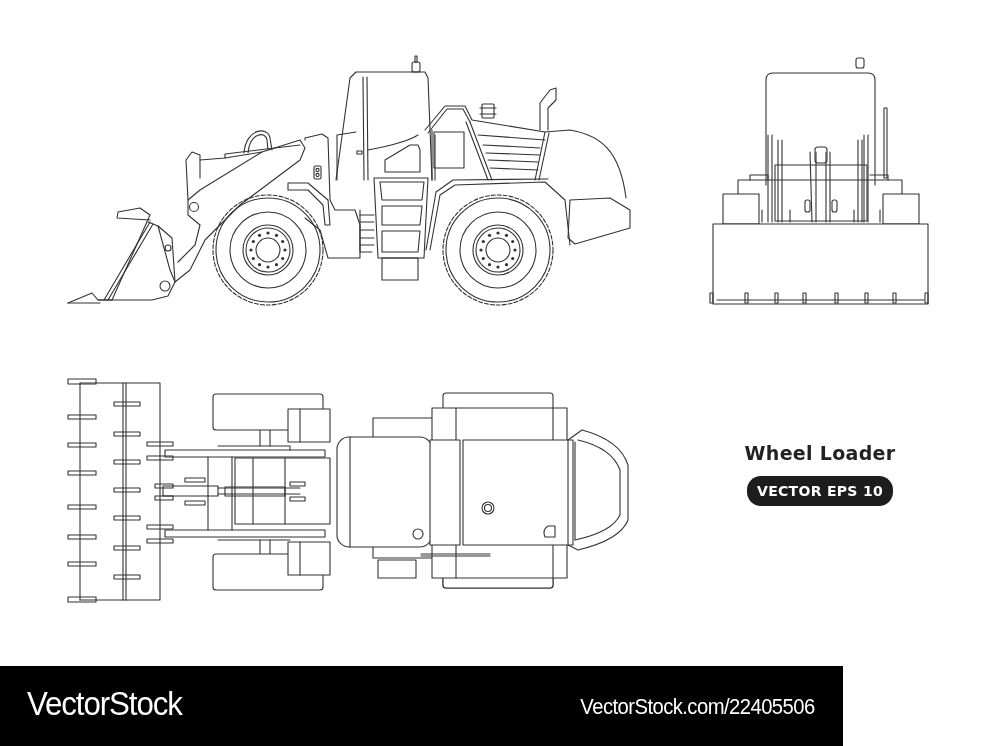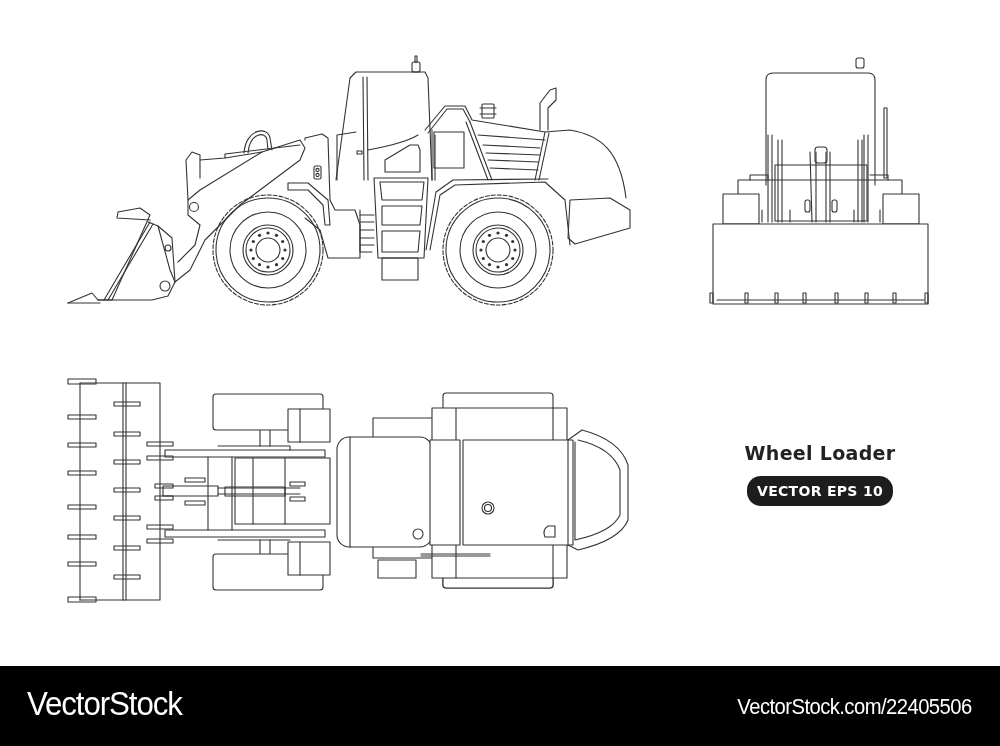--- a/index.html
+++ b/index.html
@@ -6,21 +6,21 @@
     body { width: 1000px; height: 746px; position: relative; overflow: hidden; font-family: "DejaVu Sans", sans-serif; }
     .canvas { position: absolute; left: 0; top: 0; width: 1000px; height: 666px; background: #ffffff; }
     svg.drawing { position: absolute; left: 0; top: 0; }
     .ln { fill: none; stroke: #333333; stroke-width: 1.1; stroke-linejoin: round; stroke-linecap: round; }
     .lnf { fill: #ffffff; stroke: #333333; stroke-width: 1.1; stroke-linejoin: round; }
     .dot { fill: #333333; }
     .title-block { position: absolute; left: 730px; top: 440px; width: 180px; text-align: center; }
     .title { font-family: "DejaVu Sans", sans-serif; font-weight: bold; font-size: 19px; color: #222222; letter-spacing: 0.3px; line-height: 26px; }
     .subtitle { font-family: "DejaVu Sans", sans-serif; font-size: 15px; color: #333333; letter-spacing: 0.5px; line-height: 22px; }
     .badge { display: inline-block; margin-top: 10px; background: #1d1d1d; color: #ffffff; font-family: "DejaVu Sans", sans-serif; font-weight: bold; font-size: 14px; padding: 7px 10px; border-radius: 14px; letter-spacing: 0.3px; }
-    .footer { position: absolute; left: 0; top: 666px; width: 1000px; height: 80px; background: #000000; }
+    .footer { position: absolute; left: 0; top: 666px; width: 843px; height: 80px; background: #000000; }
     .footer .brand { position: absolute; left: 27px; top: 18px; color: #ffffff; font-family: "Liberation Sans", sans-serif; font-size: 34px; letter-spacing: -1.2px; transform: scaleX(0.92); transform-origin: left center; }
     .footer .ref { position: absolute; right: 28px; top: 28px; color: #ffffff; font-family: "Liberation Sans", sans-serif; font-size: 22px; letter-spacing: -0.6px; transform: scaleX(0.92); transform-origin: right center; }
   </style>
 </head>
 <body>
 
 <div class="canvas">
   <svg class="drawing" width="1000" height="666" viewBox="0 0 1000 666">
 
     <g>

